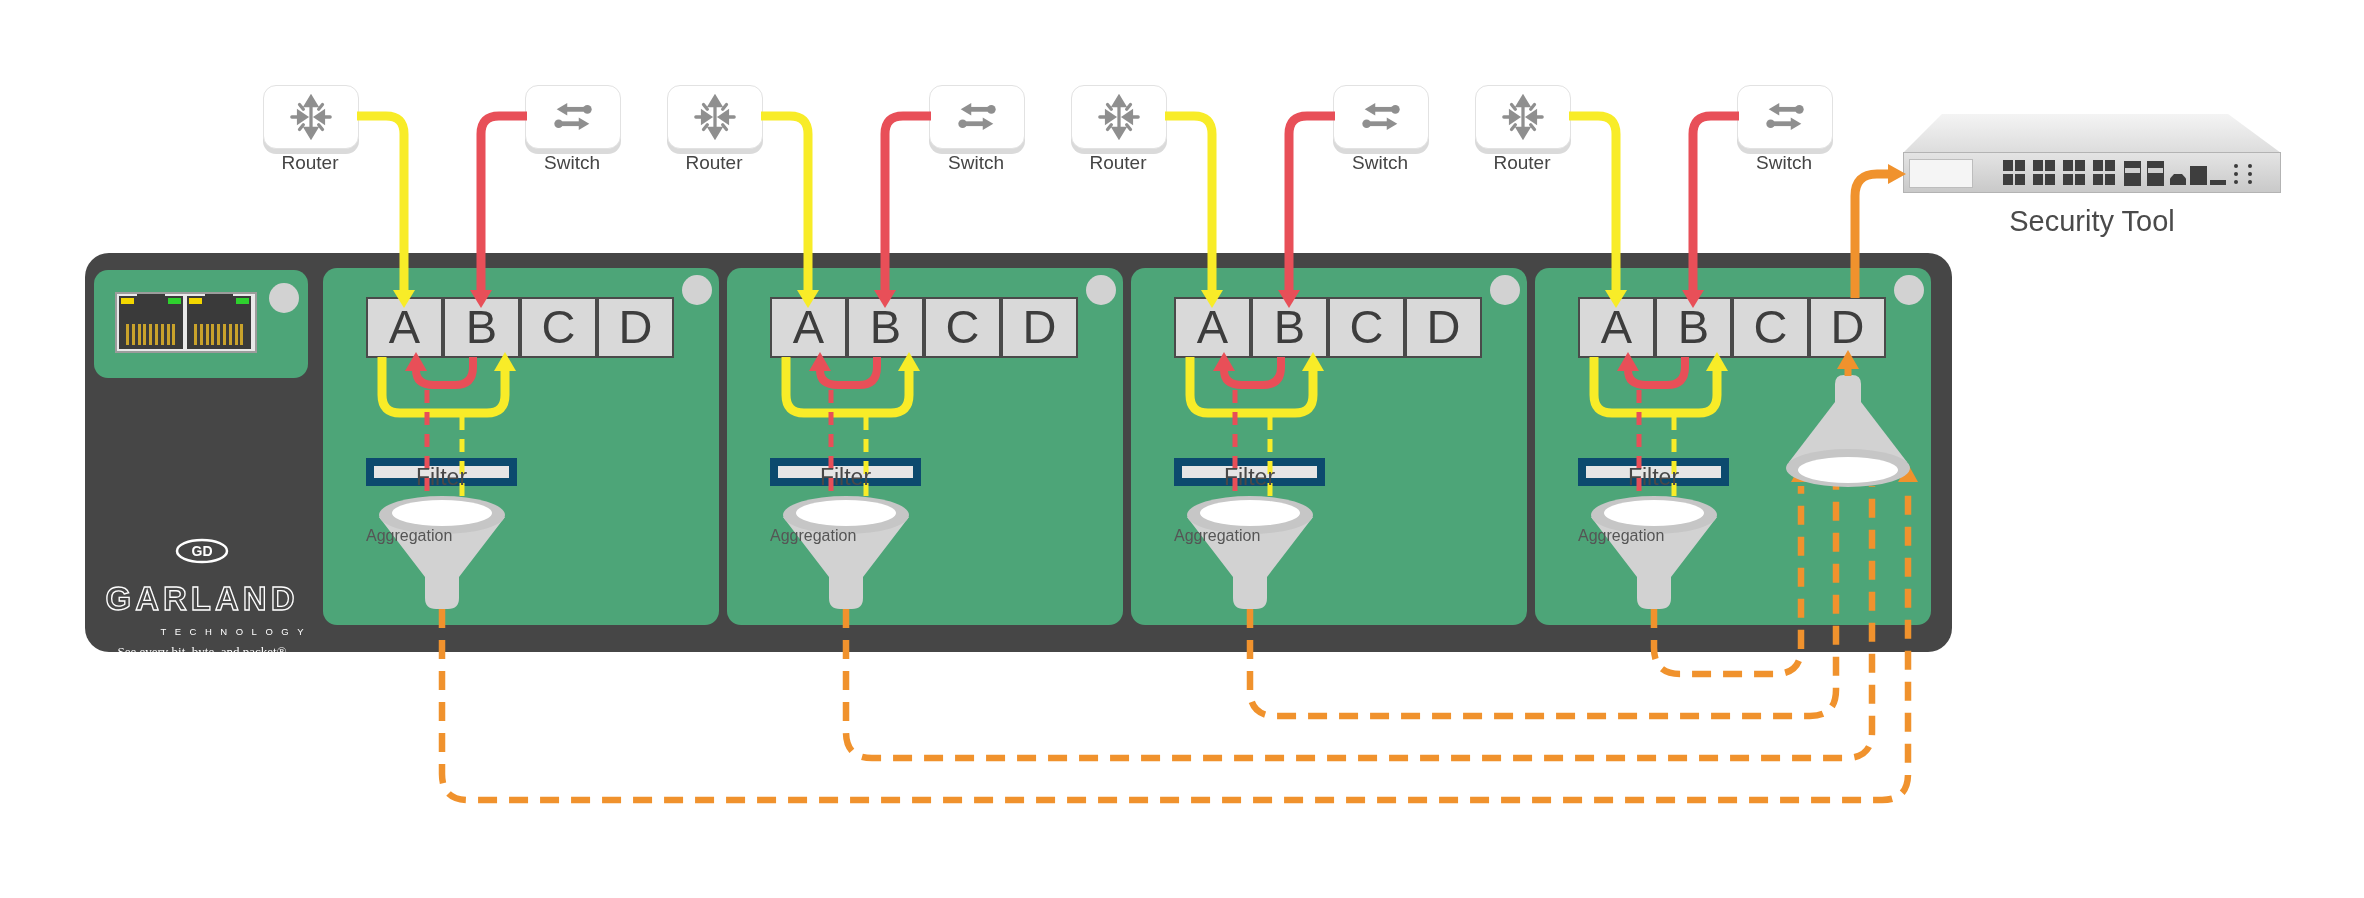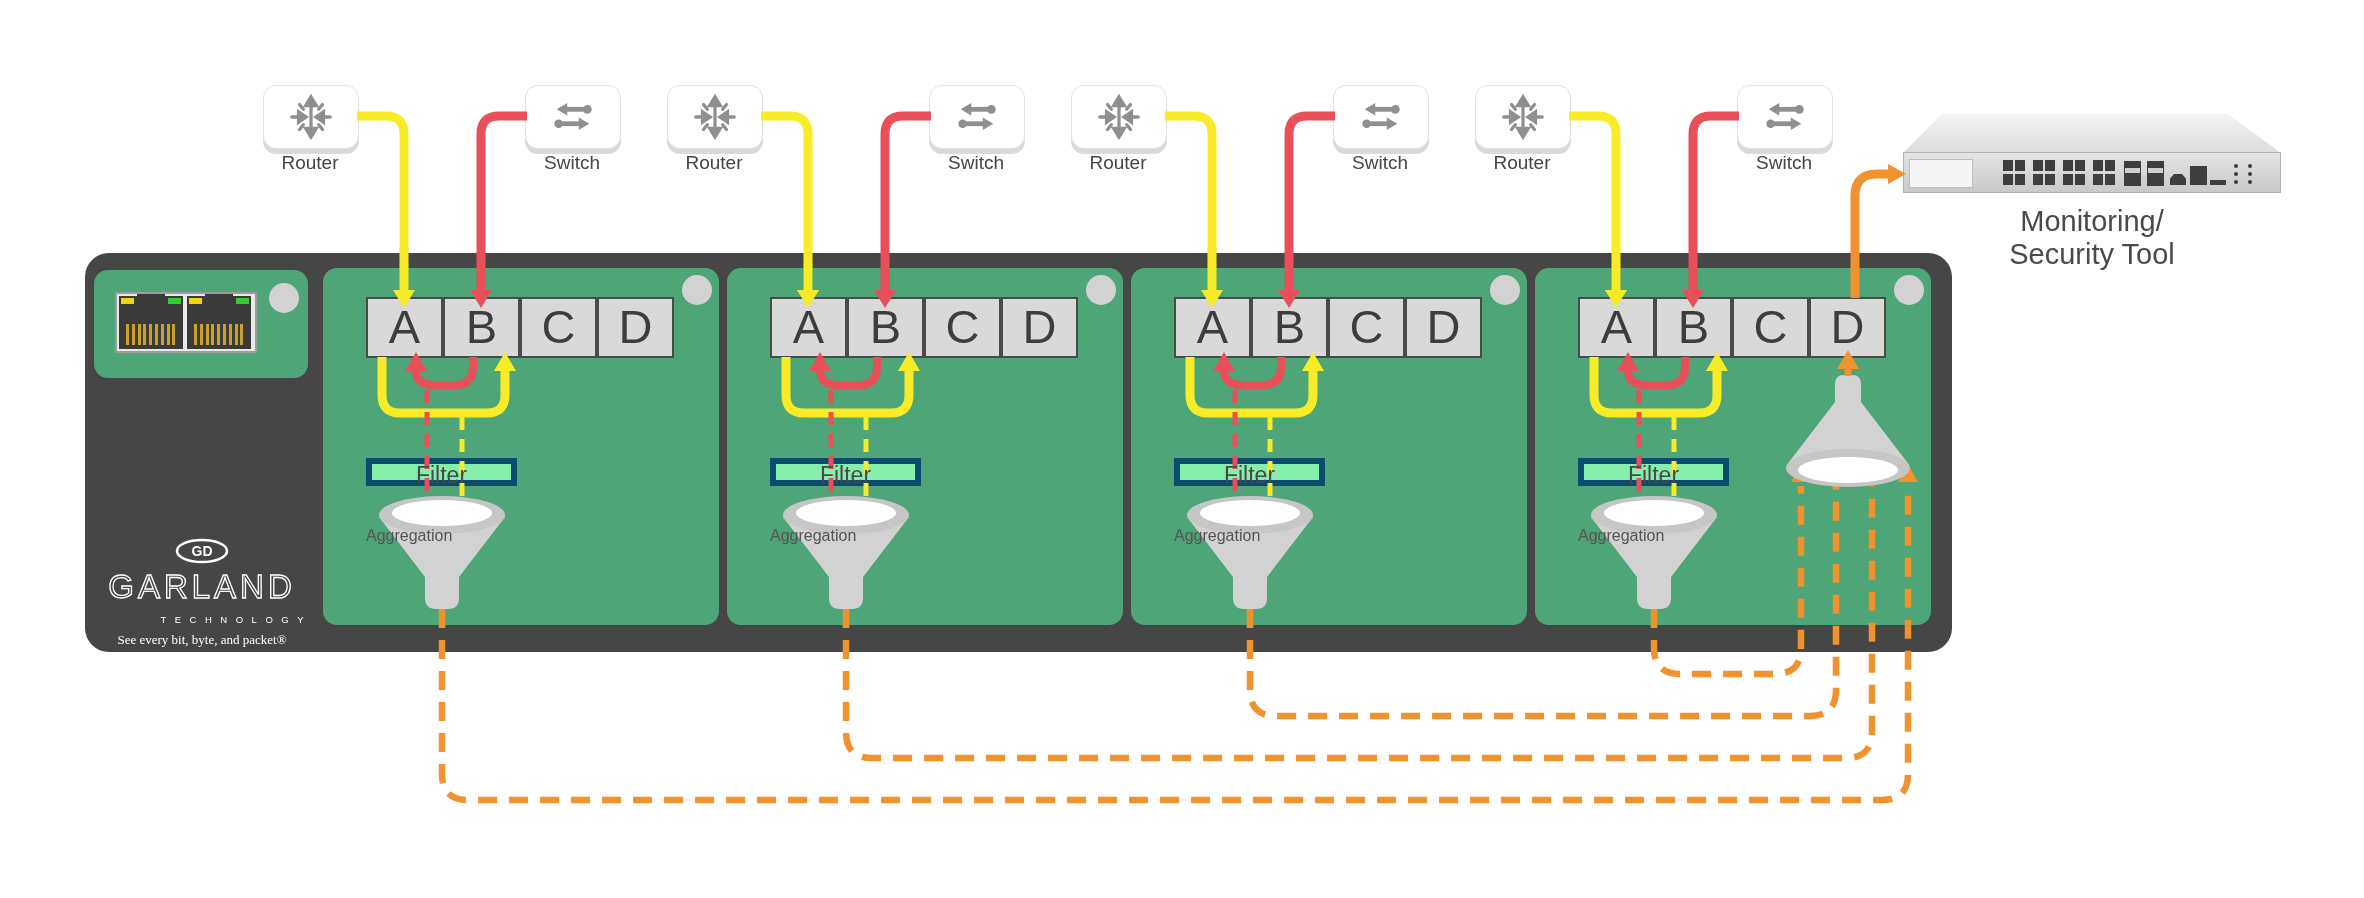--- a/index.html
+++ b/index.html
@@ -13,26 +13,26 @@
   .rjport{position:relative;width:64px;height:53px;background:#3a3a3a;}
   .rjnotch{position:absolute;left:18px;top:-2px;width:28px;height:8px;background:#3a3a3a;}
   .led{position:absolute;top:2px;width:13px;height:6px;}
   .led.y{left:2px;background:#f2d600;}
   .led.g{right:2px;background:#2ed12e;}
   .pin{position:absolute;bottom:4px;width:3px;height:21px;background:#c9a22b;}
   .pcircle{position:absolute;width:30px;height:30px;border-radius:50%;background:#d2d2d2;}
   .panel{position:absolute;top:15px;width:396px;height:357px;background:#4da578;border-radius:14px;}
   .pbox{position:absolute;top:29px;width:77px;height:61px;background:#d9d9d9;border:2px solid #4a4a4a;box-sizing:border-box;}
   .pletter{position:relative;z-index:10;display:block;text-align:center;line-height:55px;font-size:47px;color:#3d3d3d;}
-  .filterbox{position:absolute;left:43px;top:190px;width:151px;height:28px;background:#86efac;border:6px solid #0c4a6e;box-sizing:border-box;}
+  .filterbox{position:absolute;left:43px;top:190px;width:151px;height:28px;background:#e5e5e5;border:8px solid #0c4a6e;box-sizing:border-box;}
   .filterlabel{position:relative;z-index:10;text-align:center;font-size:23px;line-height:23px;color:#484848;}
   .agglabel{position:absolute;left:43px;top:259px;width:152px;font-size:16px;color:#555;z-index:10;}
   
   .brand{position:absolute;left:7px;top:285px;width:220px;text-align:center;color:#fff;}
-  .brandname{font-size:33px;letter-spacing:4px;font-weight:400;color:transparent;-webkit-text-stroke:1.3px #fff;margin-top:0;}
+  .brandname{font-size:33px;letter-spacing:4px;font-weight:700;color:transparent;-webkit-text-stroke:1.3px #fff;margin-top:12px;}
   @supports not (-webkit-text-stroke:1px #fff){.brandname{color:#fff;}}
   .brandsub{font-size:9.5px;letter-spacing:8.5px;padding-left:8px;margin-top:8px;color:#fff;text-align:right;}
   .brandtag{font-size:13px;margin-top:7px;color:#fff;font-family:Liberation Serif, serif;}
   
   .card{position:absolute;width:94px;height:62px;background:#fff;border:1px solid #e2e2e2;border-radius:13px;
         box-shadow:0 5px 0 rgba(150,150,150,.35);display:flex;align-items:center;justify-content:center;top:85px;}
   .srclabel{position:absolute;top:152px;width:120px;text-align:center;font-size:19px;color:#454545;}
   
   .tooltop{position:absolute;left:1903px;top:114px;width:378px;height:39px;
            clip-path:polygon(0% 100%,10.3% 0%,86% 0%,100% 100%);background:linear-gradient(#f4f4f4,#dcdcdc);}
@@ -420,16 +420,15 @@
         <div class="dot"></div>
         <div class="dot"></div>
       </div>
       <div class="dotcol" style="left: 344px;">
         <div class="dot"></div>
         <div class="dot"></div>
         <div class="dot"></div>
       </div>
     </div>
   <div class="toollabel">
-    <div>Monitoring/</div>
     <div>Security Tool</div>
   </div>
 </div>
 
 </body></html>

